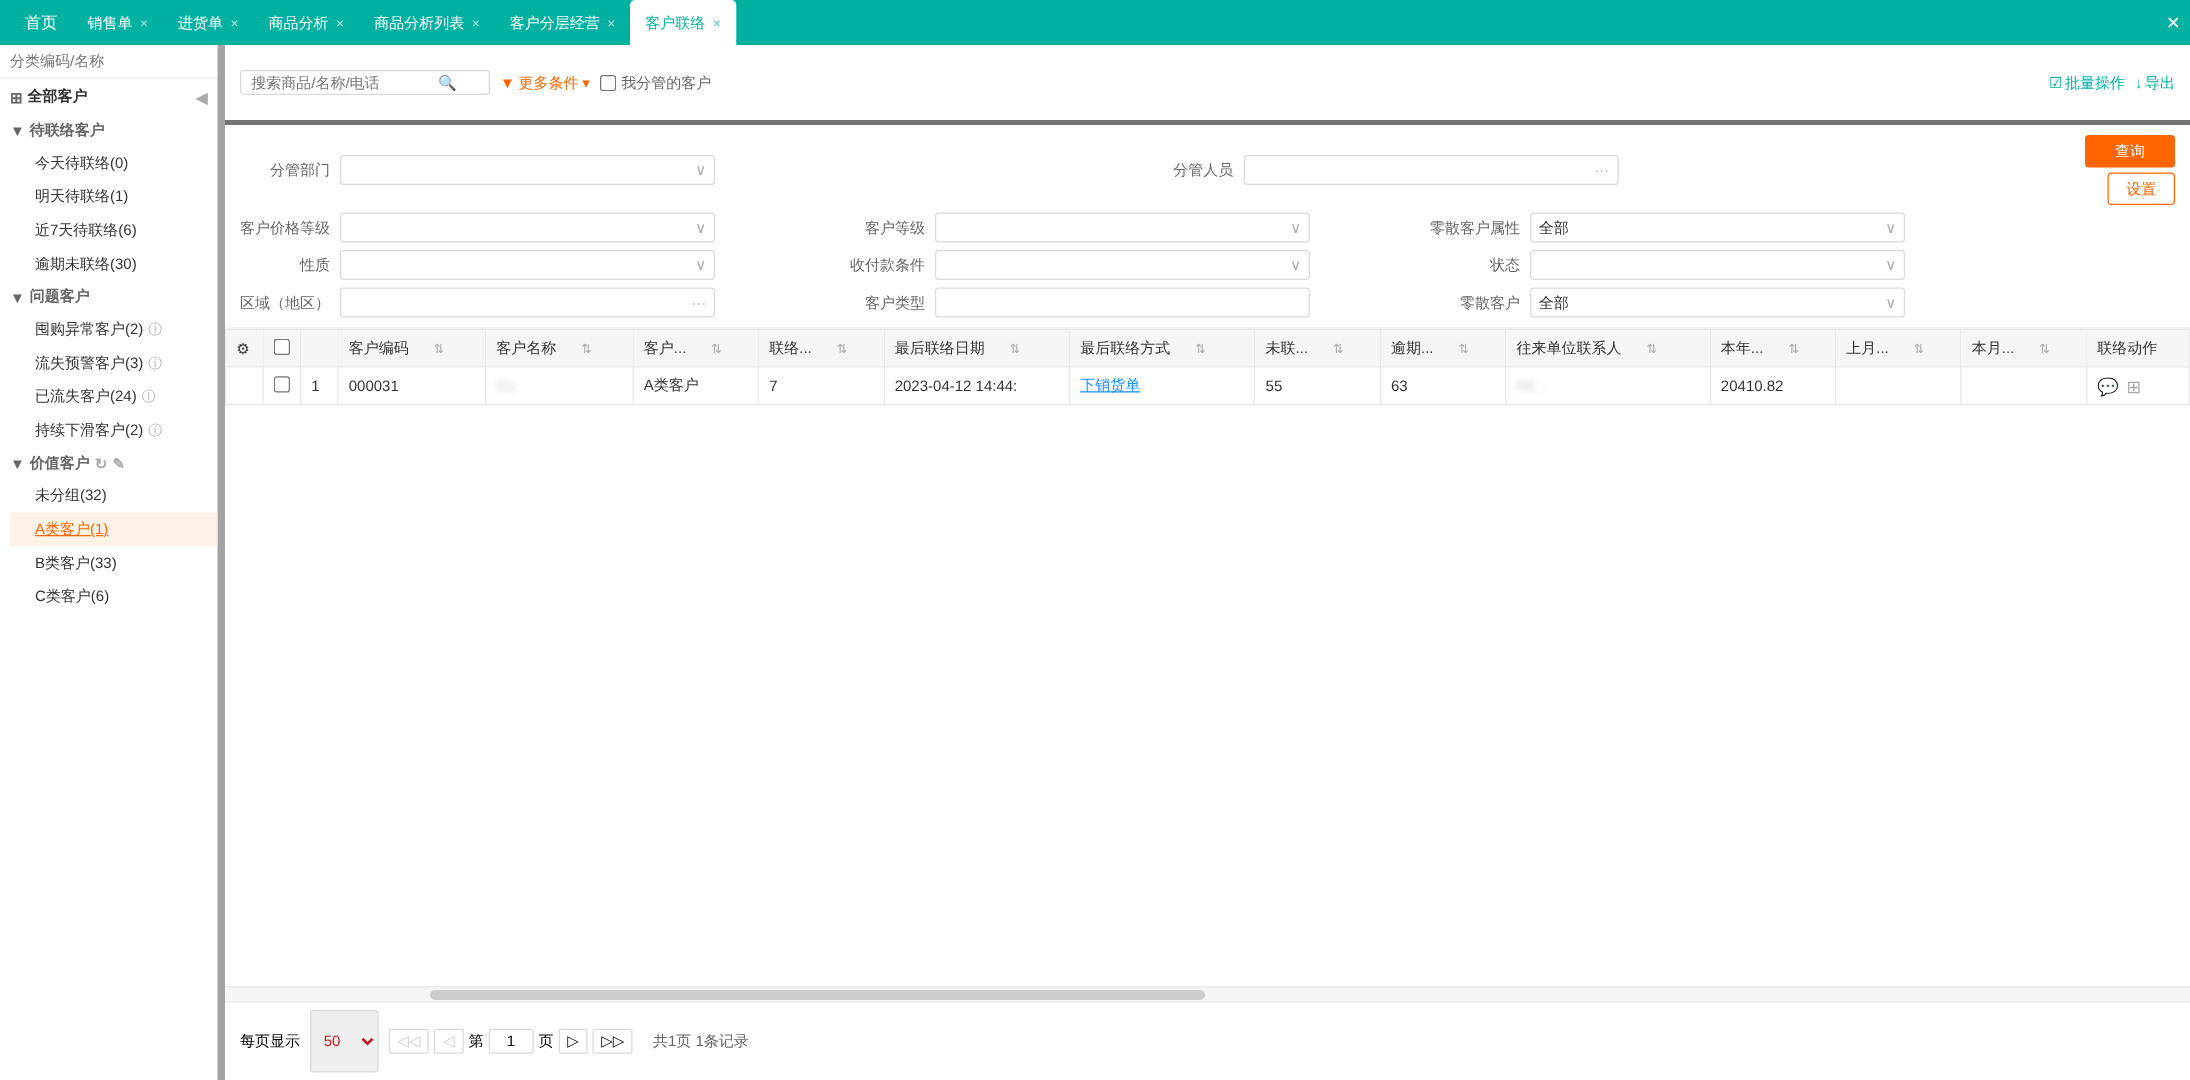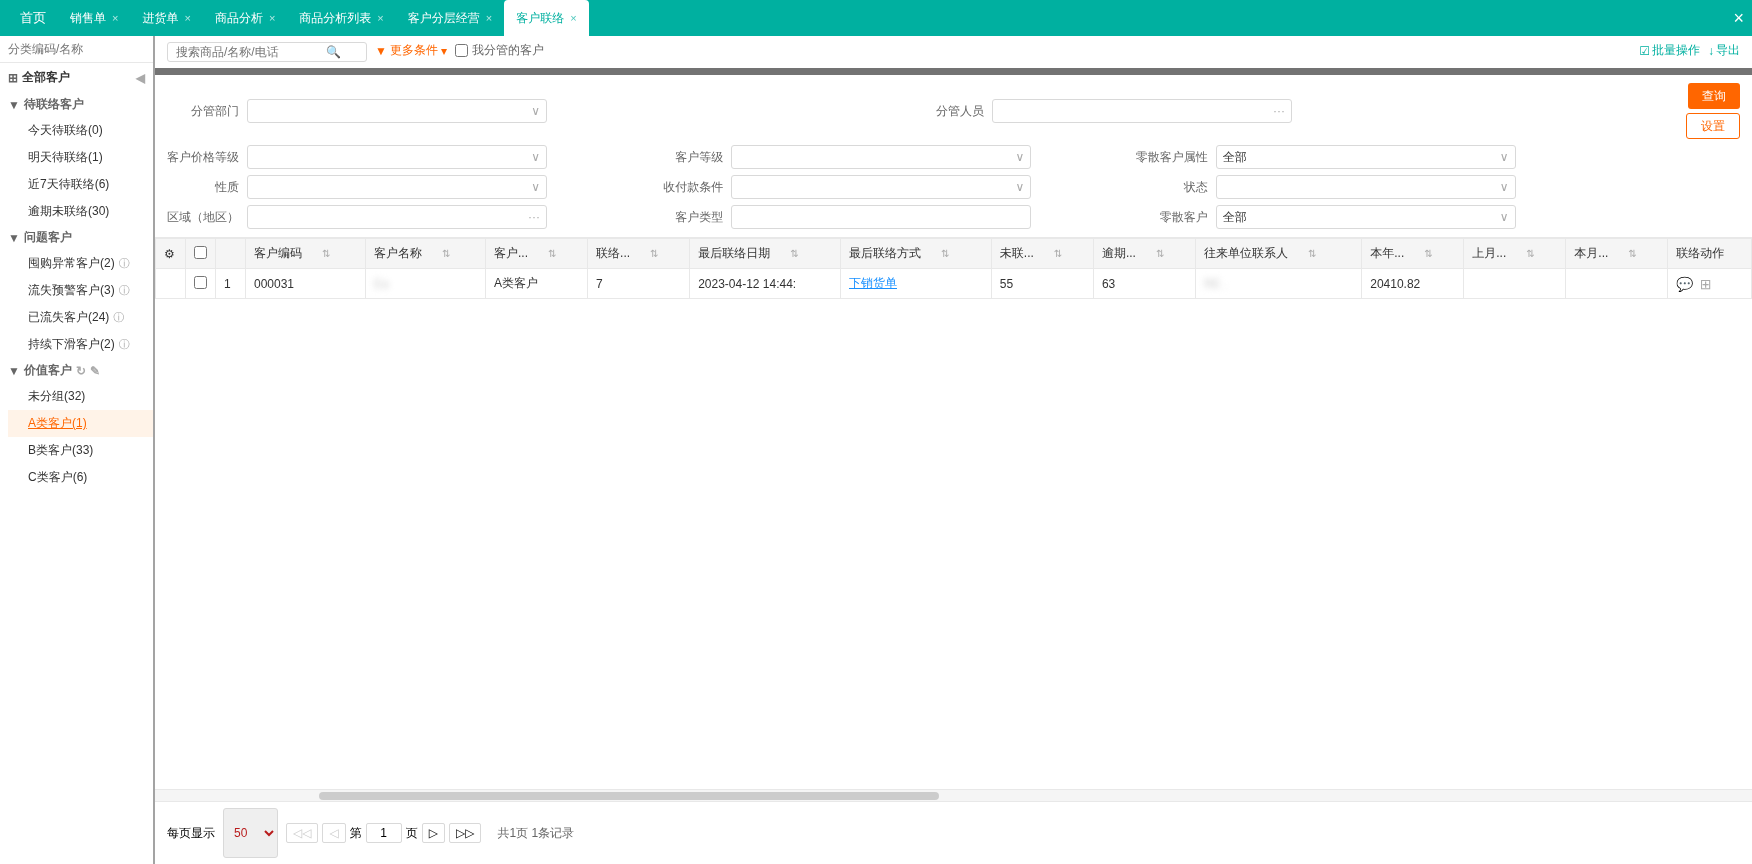--- a/index.html
+++ b/index.html
@@ -10,56 +10,56 @@
     .top-nav .nav-item { color: #fff; padding: 0 12px; height: 36px; line-height: 36px; cursor: pointer; font-size: 13px; white-space: nowrap; }
     .top-nav .nav-item.active { background: #fff; color: #00b0a0; border-radius: 4px 4px 0 0; }
     .top-nav .nav-item .close-x { margin-left: 6px; font-size: 11px; opacity: 0.7; }
     .top-nav .nav-home { color: #fff; padding: 0 12px; height: 36px; line-height: 36px; cursor: pointer; font-size: 13px; }
     .top-nav-right { margin-left: auto; color: #fff; cursor: pointer; font-size: 18px; }
 
     
     .main-layout { display: flex; height: calc(864px - 36px); }
 
     
-    .sidebar { width: 155px; background: #fff; border-right: 2px solid #a3a3a3; overflow-y: auto; flex-shrink: 0; }
+    .sidebar { width: 180px; background: #fff; border-right: 6px solid #a3a3a3; overflow-y: auto; flex-shrink: 0; }
     .sidebar-search { display: flex; align-items: center; padding: 6px 8px; border-bottom: 1px solid #e8e8e8; }
     .sidebar-search input { flex: 1; border: none; outline: none; font-size: 12px; color: #666; background: transparent; }
     .sidebar-section { padding: 0; }
     .sidebar-header { display: flex; align-items: center; padding: 6px 8px; font-weight: bold; color: #333; cursor: pointer; }
     .sidebar-header .collapse-icon { margin-left: auto; color: #aaa; }
     .sidebar-grid-icon { margin-right: 4px; color: #666; }
     .sidebar-item { padding: 5px 8px 5px 20px; cursor: pointer; color: #333; display: flex; align-items: center; }
     .sidebar-item.active { background: #fff3e8; color: #f60; text-decoration: underline; }
     .sidebar-group { padding: 4px 8px 4px 8px; color: #666; font-weight: bold; display: flex; align-items: center; cursor: pointer; }
     .sidebar-group .arrow { margin-right: 4px; }
     .sidebar-sub { padding-left: 8px; }
 
     
     .content-area { flex: 1; display: flex; flex-direction: column; overflow: hidden; }
 
     
-    .filter-bar { background: #fff; padding: 6px 12px; border-bottom: 7px solid #737373; display: flex; align-items: flex-start; gap: 8px; }
+    .filter-bar { background: #fff; padding: 20px 12px; border-bottom: 4px solid #737373; display: flex; align-items: center; gap: 8px; }
     .filter-search { display: flex; align-items: center; border: 1px solid #d9d9d9; border-radius: 3px; padding: 2px 8px; width: 200px; }
     .filter-search input { border: none; outline: none; font-size: 12px; color: #666; width: 100%; background: transparent; }
     .filter-btn { display: flex; align-items: center; gap: 3px; color: #00b0a0; cursor: pointer; font-size: 12px; }
     .filter-check { display: flex; align-items: center; gap: 4px; color: #666; cursor: pointer; }
     .right-btns { margin-left: auto; display: flex; gap: 8px; }
     .btn-link { color: #00b0a0; cursor: pointer; font-size: 12px; display: flex; align-items: center; gap: 2px; }
 
     
     .filter-form { background: #fff; border-bottom: 1px solid #e8e8e8; padding: 8px 12px; }
     .filter-row { display: flex; align-items: center; margin-bottom: 6px; gap: 0; }
     .filter-row:last-child { margin-bottom: 0; }
     .filter-cell { display: flex; align-items: center; flex: 1; }
     .filter-cell .label { color: #666; width: 80px; text-align: right; padding-right: 8px; white-space: nowrap; flex-shrink: 0; }
     .filter-input { flex: 1; border: 1px solid #d9d9d9; border-radius: 3px; padding: 3px 6px; outline: none; font-size: 12px; color: #333; height: 24px; }
     .filter-select { flex: 1; border: 1px solid #d9d9d9; border-radius: 3px; padding: 3px 6px; outline: none; font-size: 12px; color: #333; height: 24px; display: flex; align-items: center; justify-content: space-between; cursor: pointer; background: #fff; }
     .filter-select .chevron { color: #aaa; }
     .filter-select-dots { color: #aaa; margin-left: 4px; cursor: pointer; }
-    .btn-query { background: #f60; color: #fff; border: none; border-radius: 3px; padding: 4px 14px; cursor: pointer; font-size: 12px; height: 26px; margin-left: 19px; }
+    .btn-query { background: #f60; color: #fff; border: none; border-radius: 3px; padding: 4px 24px; cursor: pointer; font-size: 12px; height: 26px; margin-left: 19px; }
     .btn-setting { background: #fff; color: #f60; border: 1px solid #f60; border-radius: 3px; padding: 4px 14px; cursor: pointer; font-size: 12px; height: 26px; }
     .query-btns { display: flex; flex-direction: column; gap: 4px; align-items: flex-end; margin-left: 12px; }
 
     
     .table-area { flex: 1; overflow: auto; background: #fff; }
     .data-table { width: 100%; border-collapse: collapse; }
     .data-table th { background: #f5f5f5; border: 1px solid #e8e8e8; padding: 6px 8px; text-align: left; color: #333; font-weight: normal; white-space: nowrap; position: sticky; top: 0; z-index: 10; }
     .data-table td { border: 1px solid #e8e8e8; padding: 6px 8px; color: #333; white-space: nowrap; }
     .th-gear { background: #f5f5f5; width: 30px; text-align: center; }
     .th-check { width: 30px; text-align: center; }

